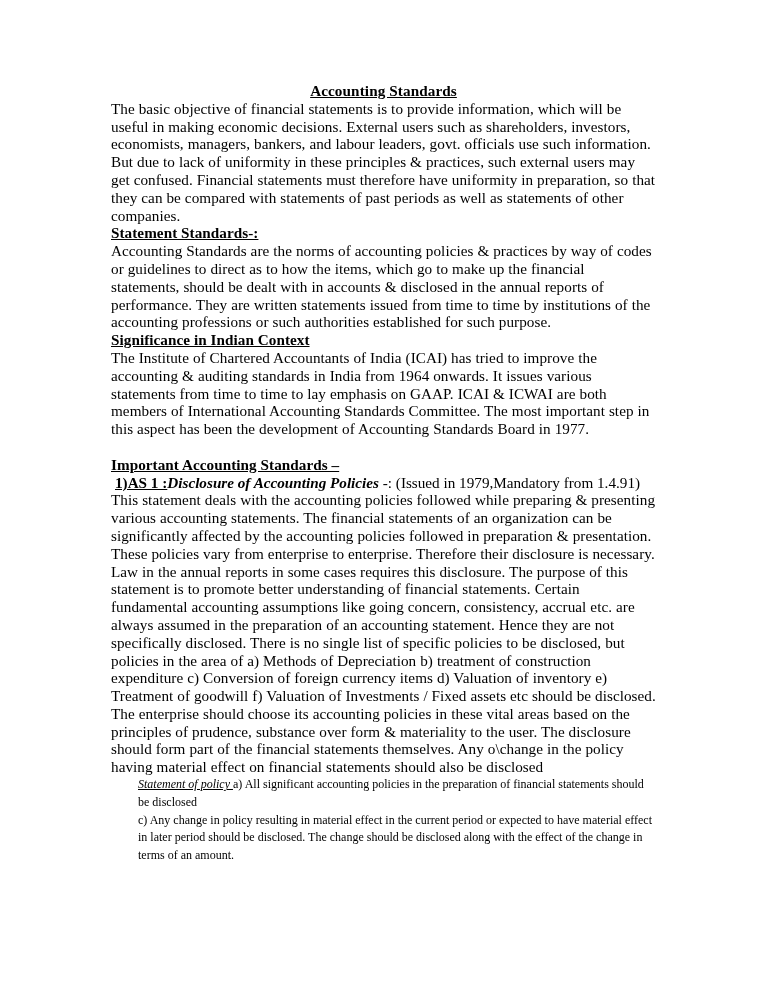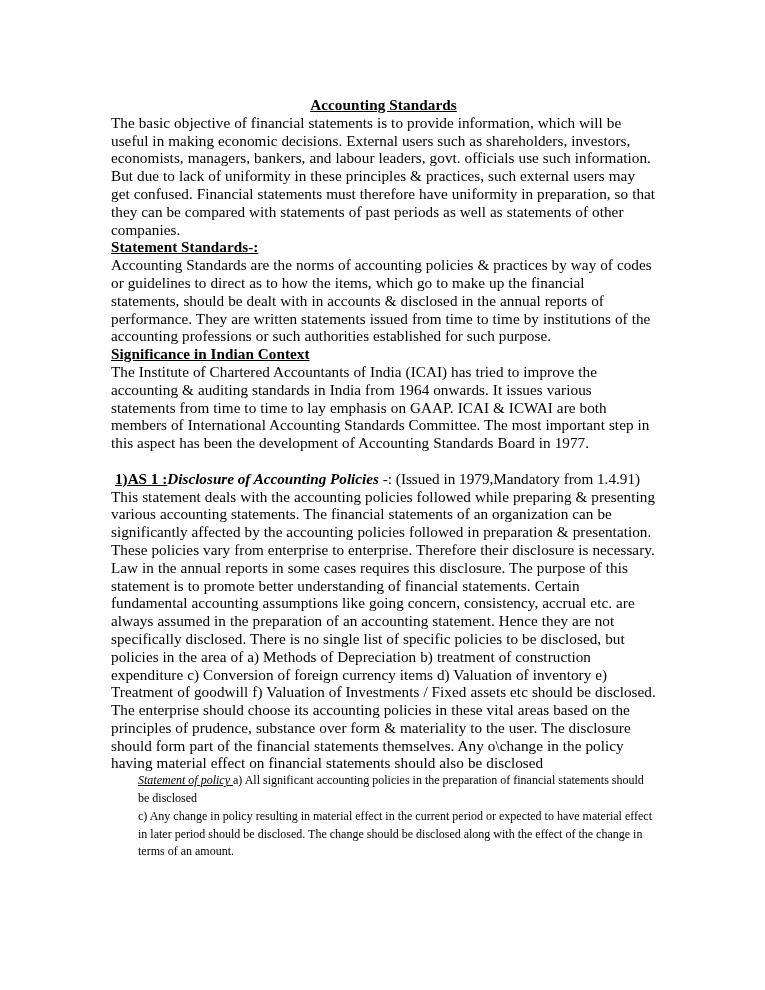--- a/index.html
+++ b/index.html
@@ -19,21 +19,21 @@
     position: relative;
     width: 765px;
     height: 990px;
     background: #ffffff;
     box-sizing: border-box;
     overflow: hidden;
   }
   .content {
     position: absolute;
     left: 111px;
-    top: 96px;
+    top: 82px;
     width: 545px;
   }
   .doc-title {
     font-size: 15.2px;
     line-height: 17.8px;
     font-weight: bold;
     text-align: center;
     text-decoration: underline;
     text-underline-offset: 1px;
     margin: 0 0 0 0;
@@ -116,20 +116,21 @@
     <div class="heading">Statement Standards-:</div>
 
     <p class="para">Accounting Standards are the norms of accounting policies &amp; practices by way of codes or guidelines to direct as to how the items, which go to make up the financial statements, should be dealt with in accounts &amp; disclosed in the annual reports of performance. They are written statements issued from time to time by institutions of the accounting professions or such authorities established for such purpose.</p>
 
     <div class="heading">Significance in Indian Context</div>
 
     <p class="para">The Institute of Chartered Accountants of India (ICAI) has tried to improve the accounting &amp; auditing standards in India from 1964 onwards. It issues various statements from time to time to lay emphasis on GAAP. ICAI &amp; ICWAI are both members of International Accounting Standards Committee. The most important step in this aspect has been the development of Accounting Standards Board in 1977.</p>
 
     <div class="spacer-line">&nbsp;</div>
 
+    <div class="heading">Important Accounting Standards –</div>
 
     <p class="as-line"><span class="as-num">1)AS 1 :</span><span class="as-name">Disclosure of Accounting Policies </span><span class="as-meta">-: (Issued in 1979,Mandatory from 1.4.91)</span></p>
 
     <p class="para">This statement deals with the accounting policies followed while preparing &amp; presenting various accounting statements. The financial statements of an organization can be significantly affected by the accounting policies followed in preparation &amp; presentation. These policies vary from enterprise to enterprise. Therefore their disclosure is necessary. Law in the annual reports in some cases requires this disclosure. The purpose of this statement is to promote better understanding of financial statements. Certain fundamental accounting assumptions like going concern, consistency, accrual etc. are always assumed in the preparation of an accounting statement. Hence they are not specifically disclosed. There is no single list of specific policies to be disclosed, but policies in the area of a) Methods of Depreciation b) treatment of construction expenditure c) Conversion of foreign currency items d) Valuation of inventory e) Treatment of goodwill f) Valuation of Investments / Fixed assets etc should be disclosed. The enterprise should choose its accounting policies in these vital areas based on the principles of prudence, substance over form &amp; materiality to the user. The disclosure should form part of the financial statements themselves. Any o\change in the policy having material effect on financial statements should also be disclosed</p>
 
     <div class="indent-block">
       <p><span class="stmt-policy">Statement of policy </span><span>a) All significant accounting policies in the preparation of financial statements should be disclosed</span></p>
       <p>c) Any change in policy resulting in material effect in the current period or expected to have material effect in later period should be disclosed. The change should be disclosed along with the effect of the change in terms of an amount.</p>
     </div>
 

